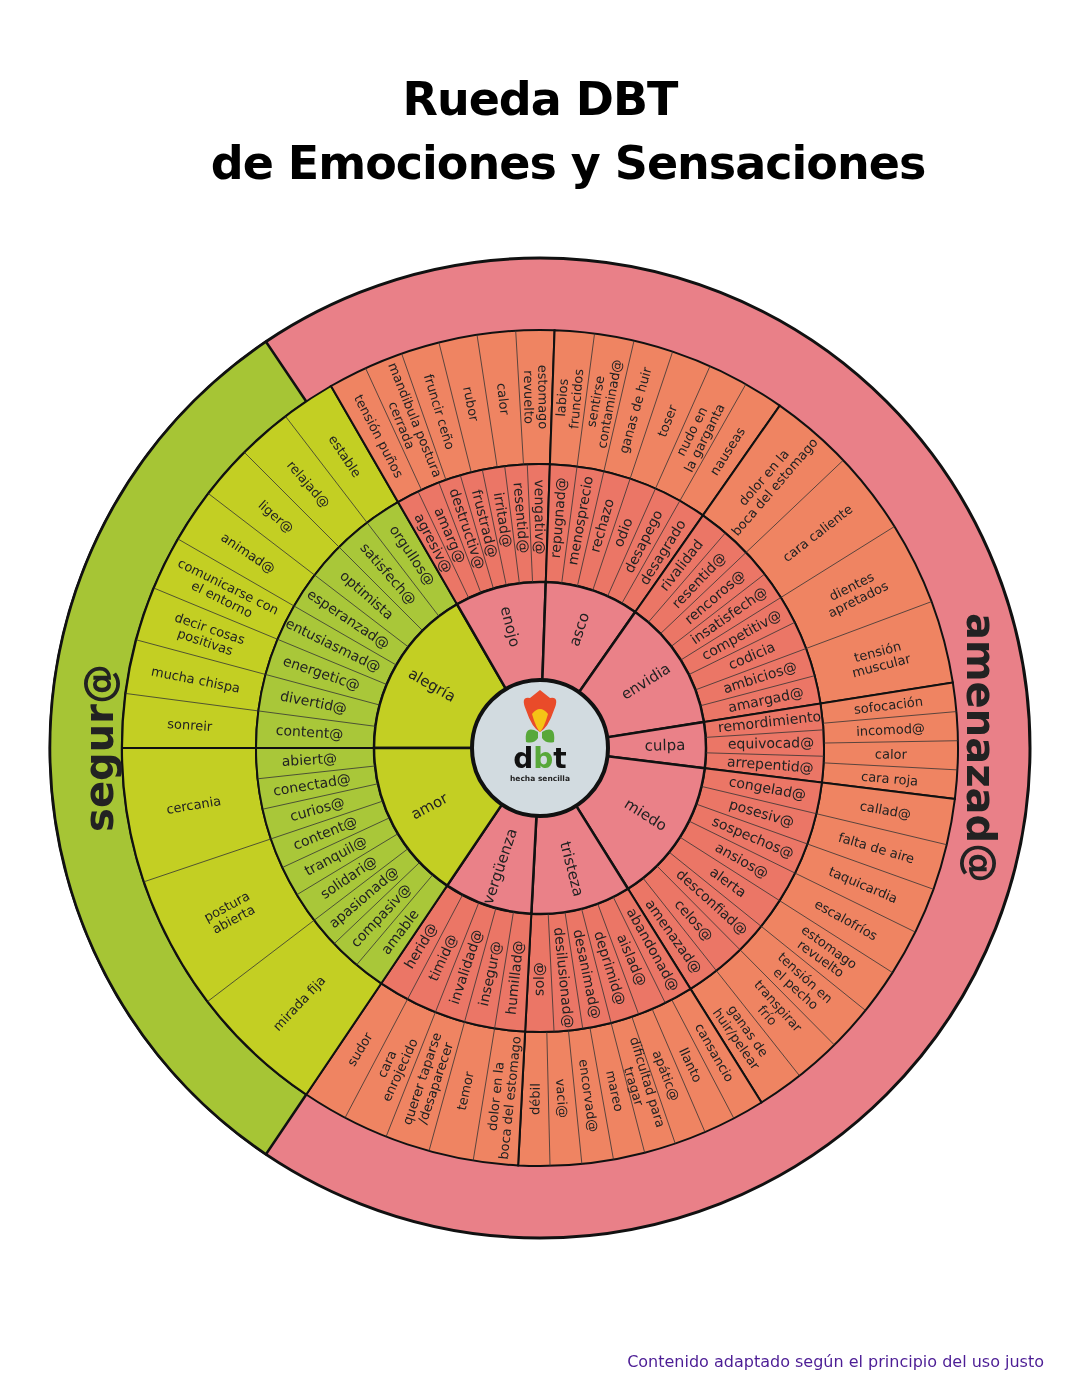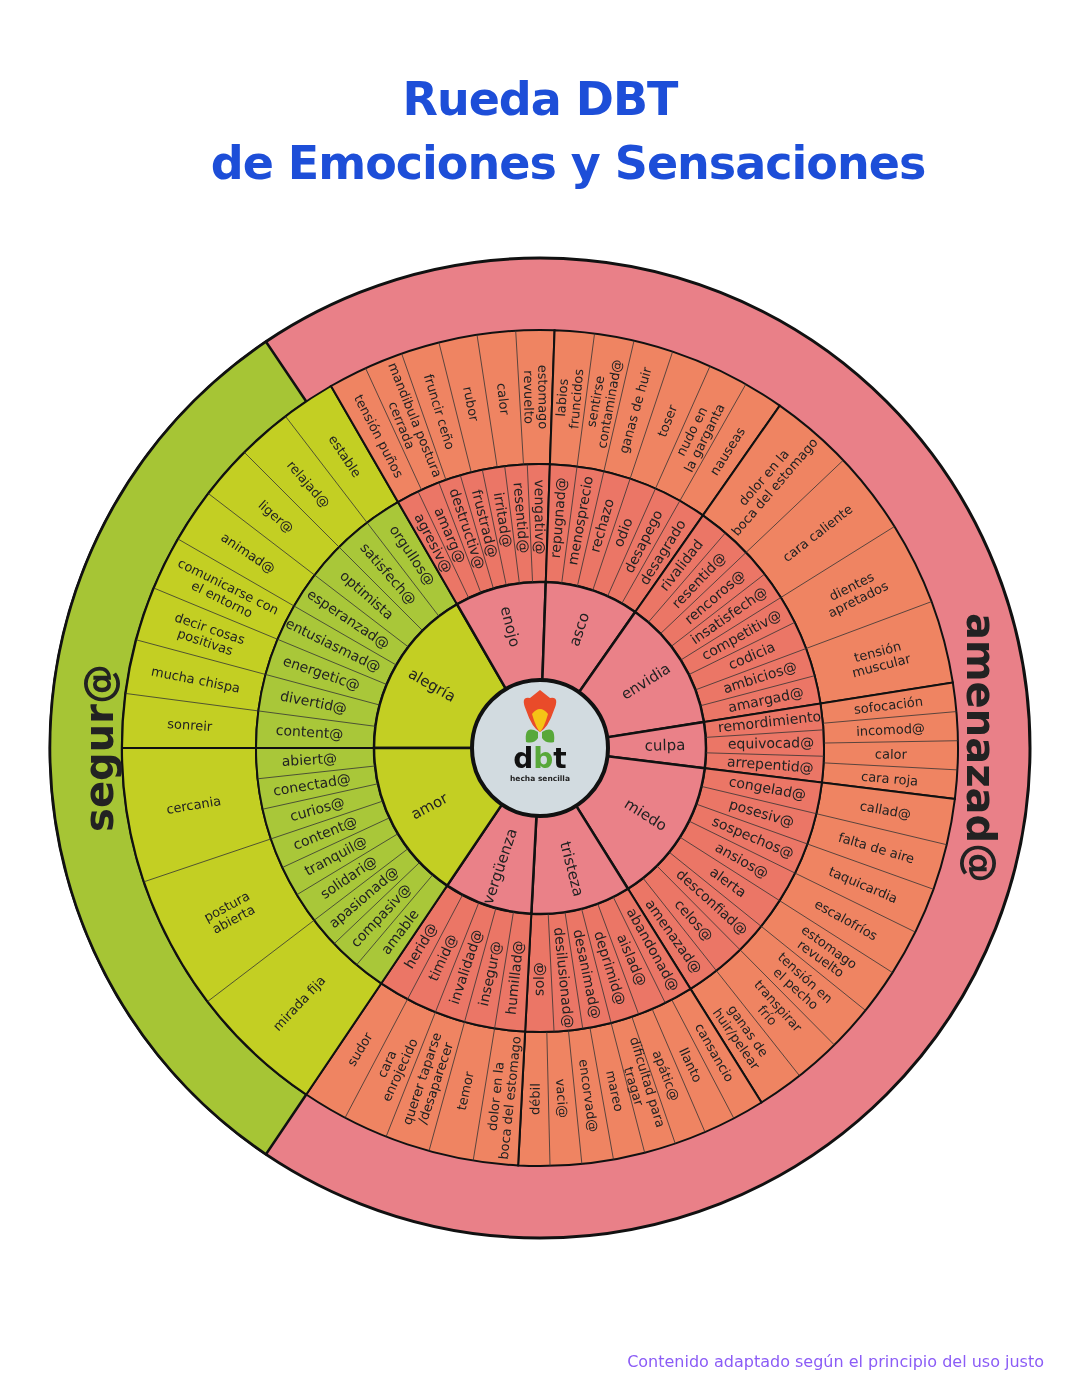--- a/index.html
+++ b/index.html
@@ -1,21 +1,21 @@
 <!DOCTYPE html>
 <html><head>
 <meta charset="utf-8">
 <style>
   html,body{margin:0;padding:0;background:#ffffff;}
   body{width:1080px;height:1398px;position:relative;overflow:hidden;font-family:"Liberation Sans",sans-serif;}
-  .title{position:absolute;left:0;width:1080px;text-align:center;font-family:"DejaVu Sans",sans-serif;font-weight:bold;color:#1d4ed8;letter-spacing:-1px;}
+  .title{position:absolute;left:0;width:1080px;text-align:center;font-family:"DejaVu Sans",sans-serif;font-weight:bold;color:#000000;letter-spacing:-1px;}
   .title.l1{top:72px;font-size:46px;}
   .title.l2{top:136px;font-size:46px;padding-left:28px;}
   #wheel{position:absolute;left:0;top:0;}
-  .footer{position:absolute;right:36px;top:1352px;font-size:16px;color:#8b5cf6;font-family:"DejaVu Sans",sans-serif;}
+  .footer{position:absolute;right:36px;top:1352px;font-size:16px;color:#4c1d95;font-family:"DejaVu Sans",sans-serif;}
   svg text{font-family:"DejaVu Sans",sans-serif;fill:#222;}
 </style>
 </head>
 <body>
 
 <div class="title l1">Rueda DBT</div>
 <div class="title l2">de Emociones y Sensaciones</div>
 
 <svg id="wheel" width="1080" height="1398" viewBox="0 0 1080 1398" xmlns="http://www.w3.org/2000/svg">
     <circle cx="540" cy="748" r="490" fill="#e98088" stroke="#111111" stroke-width="3"></circle>

